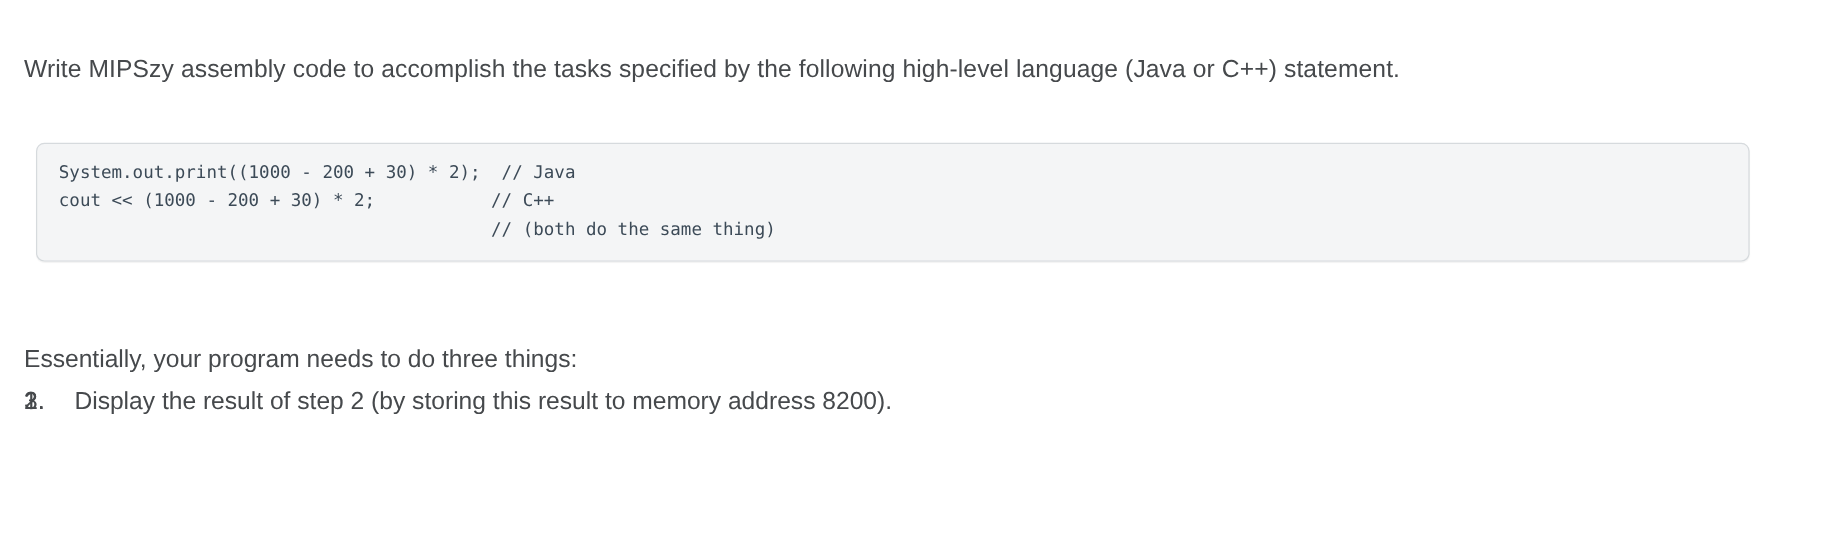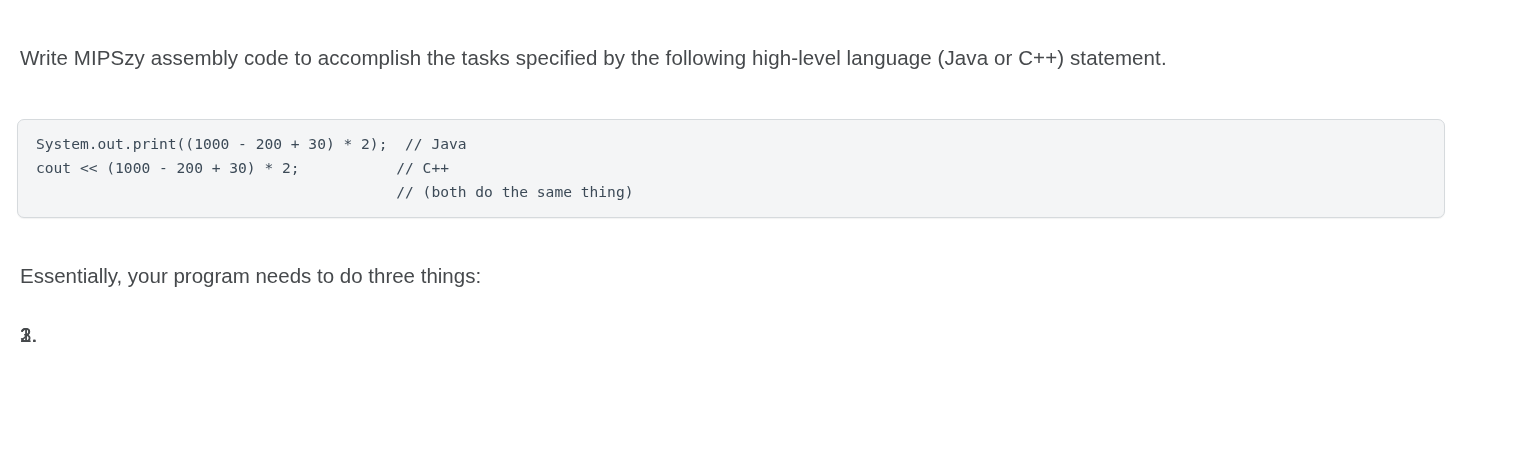--- a/index.html
+++ b/index.html
@@ -26,21 +26,21 @@
     left: 20px;
     top: 16px;
     width: 1420px;
     font-size: 20.5px;
     line-height: 41px;
     color: #46494c;
     letter-spacing: 0.1px;
   }
   .code-block {
     position: absolute;
-    left: 17px;
+    left: 30px;
     top: 119px;
     width: 1428px;
     height: 99px;
     box-sizing: border-box;
     background: #f4f5f6;
     border: 1px solid #d6dadd;
     border-radius: 7px;
     box-shadow: 0 1px 1px rgba(0,0,0,0.05);
     padding: 12px 0 16px 18px;
   }
@@ -49,21 +49,21 @@
     font-family: "DejaVu Sans Mono", monospace;
     font-size: 14.6px;
     line-height: 24px;
     color: #3c4a57;
     white-space: pre;
     letter-spacing: 0px;
   }
   .lead-line {
     position: absolute;
     left: 20px;
-    top: 240px;
+    top: 264px;
     font-size: 20.5px;
     line-height: 30px;
     color: #46494c;
   }
   .task-list {
     position: absolute;
     left: 20px;
     top: 314px;
     width: 1400px;
     margin: 0;
@@ -105,16 +105,17 @@
 
   <ol class="task-list">
     <li class="task-item">
       <span class="task-marker">1.</span>
     </li>
     <li class="task-item">
       <span class="task-marker">2.</span>
     </li>
     <li class="task-item">
       <span class="task-marker">3.</span>
+      <span>Display the result of step 2 (by storing this result to memory address 8200).</span>
     </li>
   </ol>
 
 </div>
 
 </body></html>

